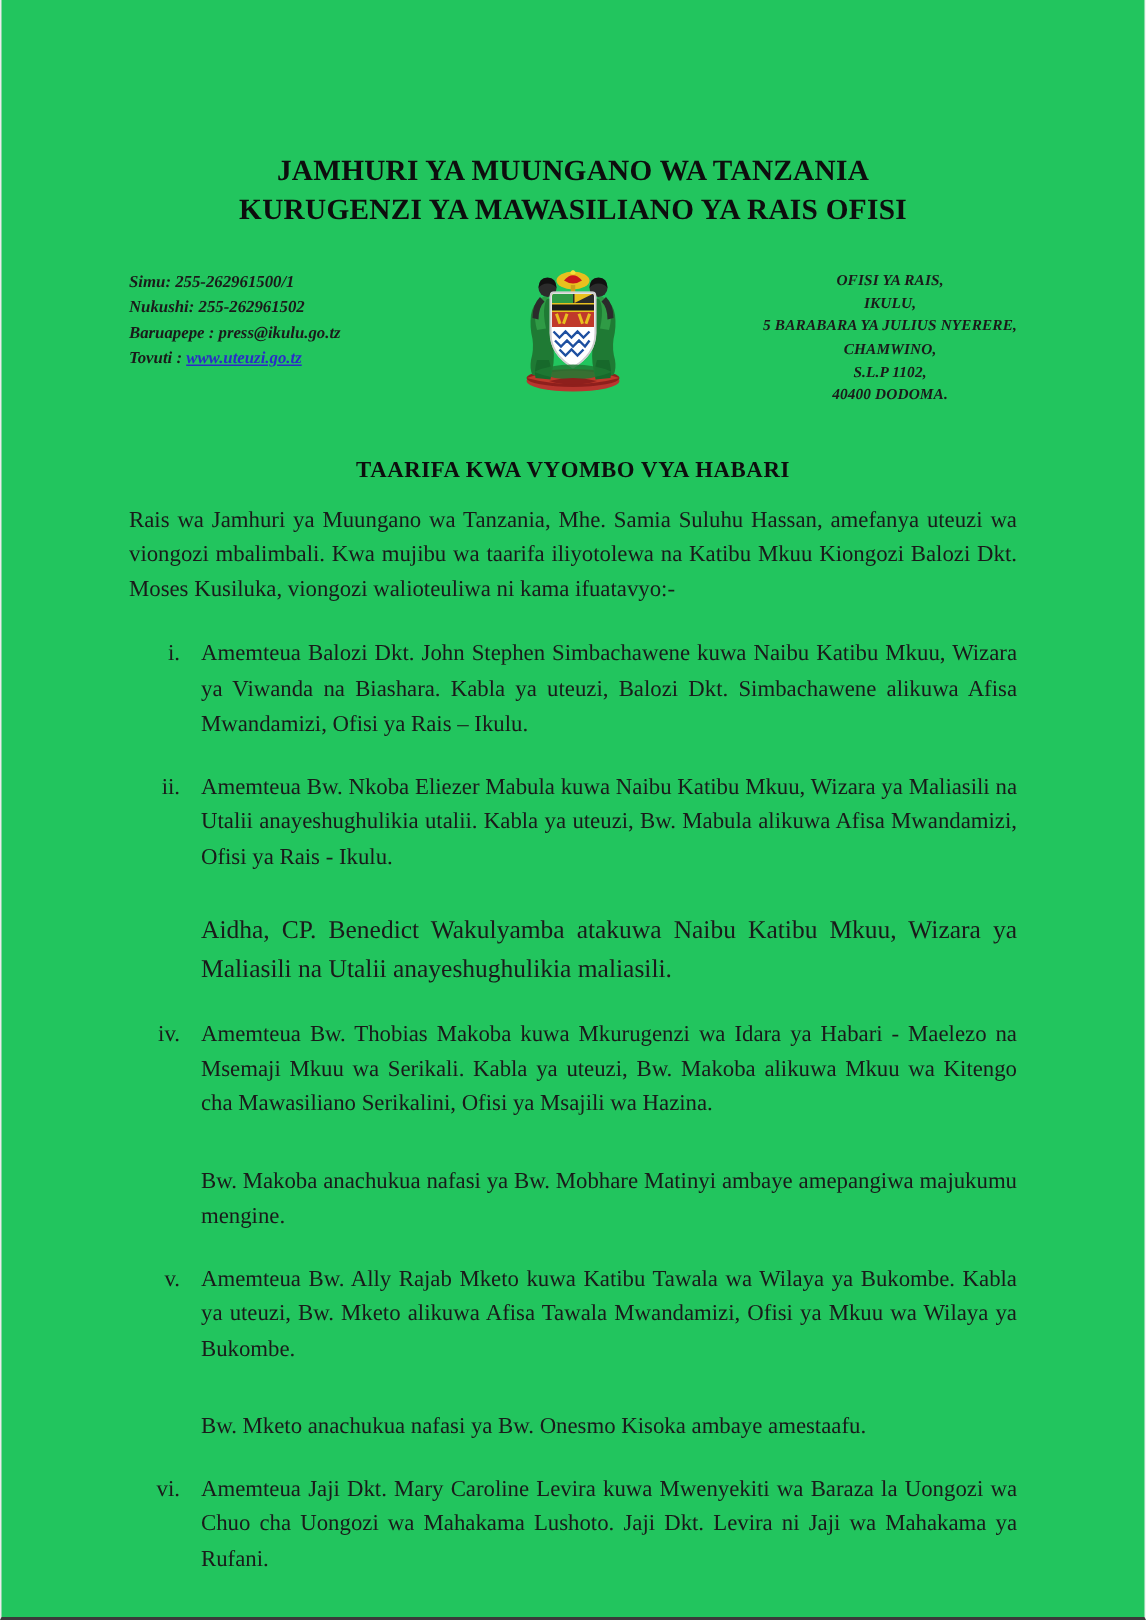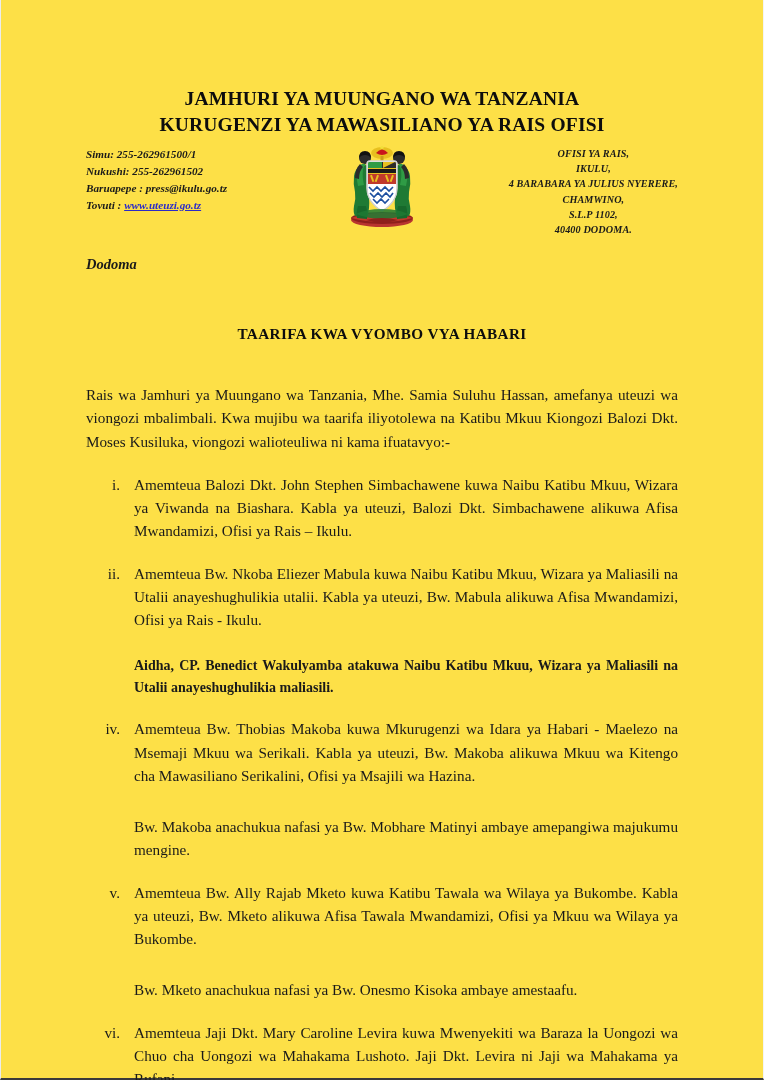--- a/index.html
+++ b/index.html
@@ -12,26 +12,26 @@
     height: 1080px;
     position: relative;
     overflow: hidden;
     font-family: "Liberation Serif", "DejaVu Serif", serif;
     color: #1a1a1a;
     -webkit-font-smoothing: antialiased;
   }
   .page {
     position: absolute;
     inset: 0;
-    background: #fde047;
+    background: #22c55e;
     border-left: 1px solid #ececec;
     border-right: 1px solid #f4f4f4;
     border-bottom: 2px solid #3a3a3a;
     box-sizing: border-box;
-    padding: 0 85px;
+    padding: 16px 85px;
   }
 
   
   .masthead {
     padding-top: 86px;
     text-align: center;
   }
   .org-line {
     font-weight: bold;
     font-size: 19.5px;
@@ -40,21 +40,21 @@
     color: #0d0d0d;
     white-space: nowrap;
   }
   .org-line.second { font-size: 19.5px; }
 
   .header-band {
     position: relative;
     display: flex;
     justify-content: space-between;
     align-items: flex-start;
-    margin-top: 6px;
+    margin-top: 24px;
     min-height: 82px;
   }
   .contact-block {
     font-style: italic;
     font-weight: bold;
     font-size: 11.2px;
     line-height: 1.52;
     text-align: left;
     white-space: nowrap;
     padding-top: 2px;
@@ -93,27 +93,27 @@
     line-height: 1.42;
     text-align: left;
   }
 
   
   .doc-title {
     text-align: center;
     font-weight: bold;
     font-size: 15.2px;
     letter-spacing: 0.4px;
-    margin-top: 51px;
+    margin-top: 33px;
     color: #0d0d0d;
   }
 
   
   .intro {
-    margin-top: 40px;
+    margin-top: 12px;
     font-size: 15.2px;
     line-height: 1.53;
     text-align: justify;
     text-justify: inter-word;
   }
 
   ol.items {
     list-style: none;
     margin: 20px 0 0 0;
     padding: 0;
@@ -132,26 +132,25 @@
     font-size: 15.2px;
     line-height: 1.53;
   }
   .itxt {
     font-size: 15.2px;
     line-height: 1.53;
     text-align: justify;
     text-justify: inter-word;
   }
   .subpara {
-    font-size: 14px;
+    font-size: 17px;
     line-height: 1.53;
     text-align: justify;
     text-justify: inter-word;
     margin-top: 24px;
-    font-weight: bold;
   }
   .followup {
     margin-top: 28px;
     margin-bottom: 19px;
     padding-left: 48px;
     font-size: 15.2px;
     line-height: 1.53;
     text-align: justify;
     text-justify: inter-word;
   }
@@ -243,30 +242,29 @@
           <path d="M33 17 L59 17 Q61 17 61 20 L61 44 Q61 58 46 67 Q31 58 31 44 L31 20 Q31 17 33 17 Z" fill="none" stroke="#cfcfcf" stroke-width="1.2"></path>
 
           <path d="M20 70 q10 -5 26 -5 q16 0 26 5 q-13 5 -26 5 q-13 0 -26 -5z" fill="#1f7a34" opacity="0.85"></path>
           <path d="M30 76 q16 -4 32 0 q-16 5 -32 0z" fill="#8e1f1c"></path>
         </svg>
       </div>
 
       <div class="address-block">
         <div>OFISI YA RAIS,</div>
         <div>IKULU,</div>
-        <div>4 BARABARA YA JULIUS NYERERE,</div>
+        <div>5 BARABARA YA JULIUS NYERERE,</div>
         <div>CHAMWINO,</div>
         <div>S.L.P 1102,</div>
         <div>40400 DODOMA.</div>
       </div>
     </div>
   </div>
 
   <div class="dateline">
-    <div>Dodoma</div>
   </div>
 
   <div class="doc-title">TAARIFA KWA VYOMBO VYA HABARI</div>
 
   <p class="intro">Rais wa Jamhuri ya Muungano wa Tanzania, Mhe. Samia Suluhu Hassan, amefanya uteuzi wa viongozi mbalimbali. Kwa mujibu wa taarifa iliyotolewa na Katibu Mkuu Kiongozi Balozi Dkt. Moses Kusiluka, viongozi walioteuliwa ni kama ifuatavyo:-</p>
 
   <ol class="items">
 
     <li>
       <span class="rn">i.</span>

